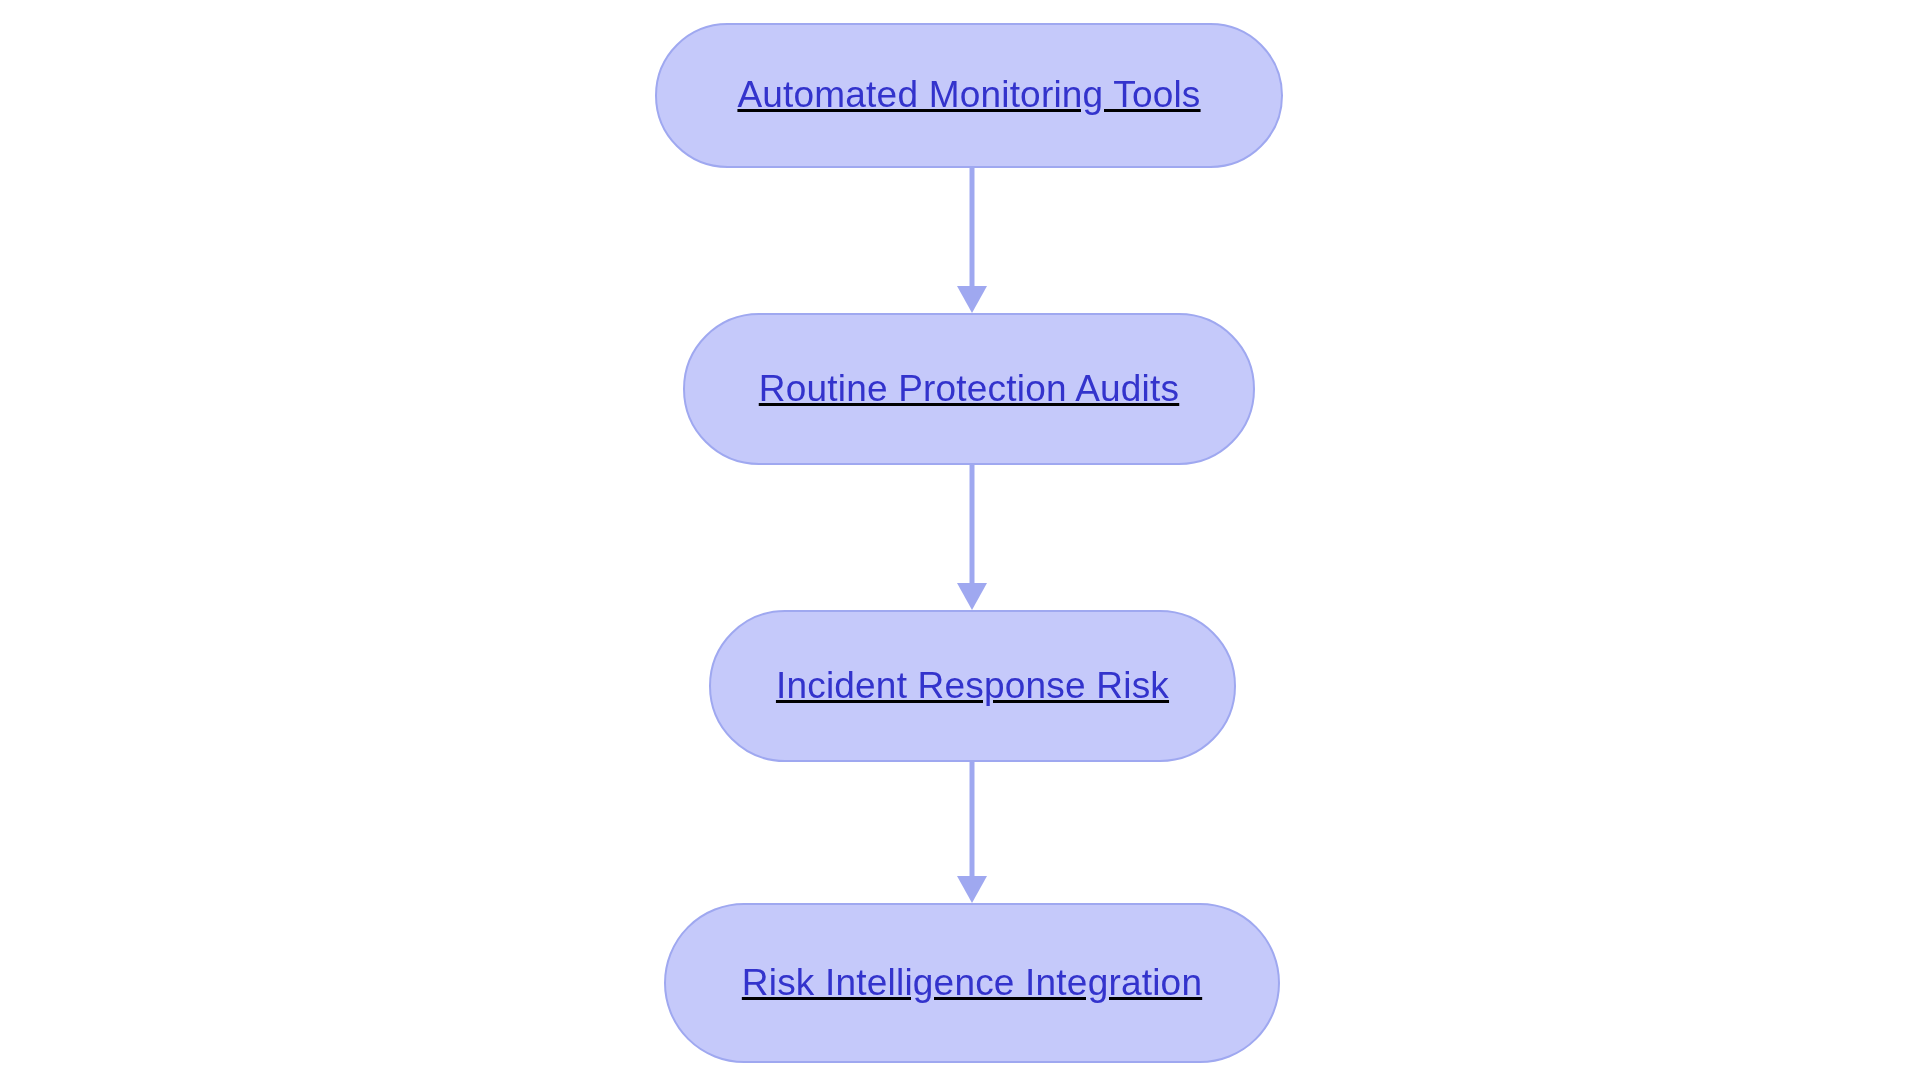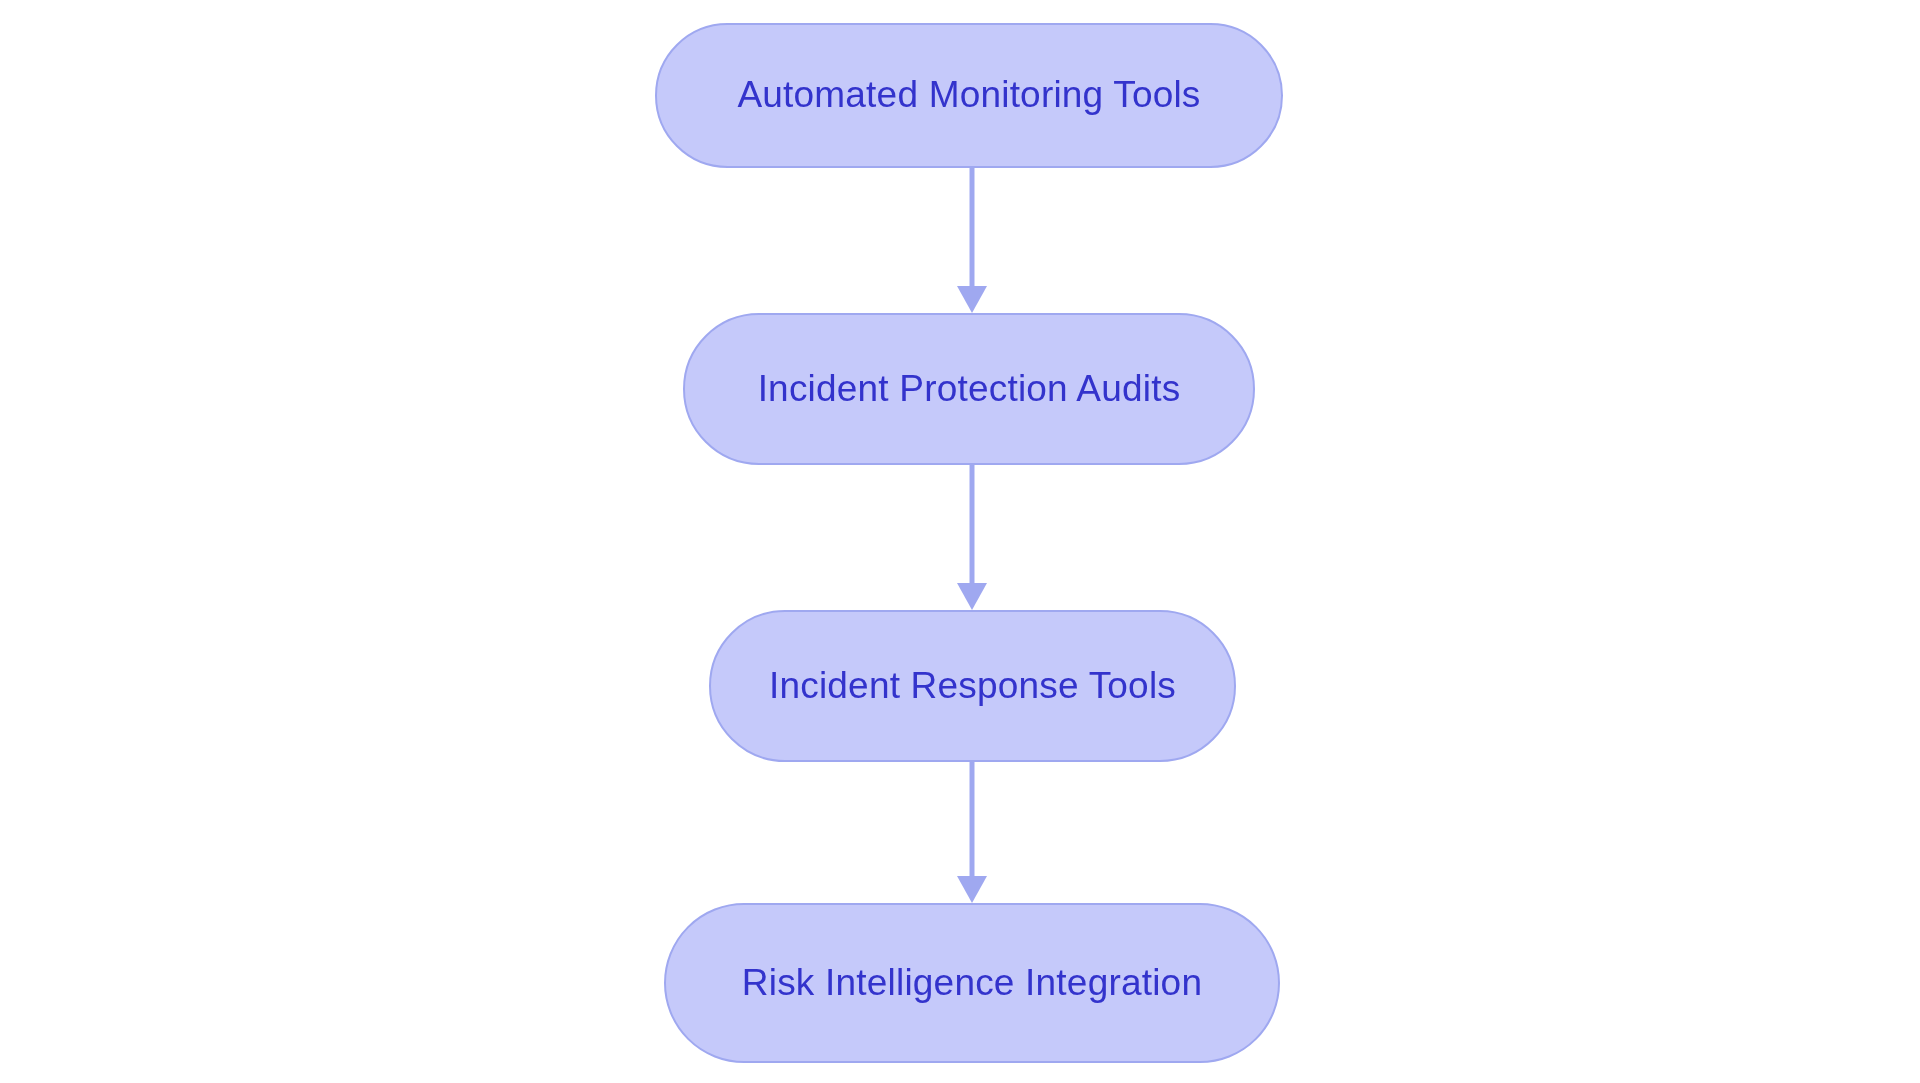--- a/index.html
+++ b/index.html
@@ -33,20 +33,21 @@
   .flow-node {
     position: absolute;
     box-sizing: border-box;
     background: #c5c9fa;
     border: 2px solid #9fa8f0;
     border-radius: 999px;
     display: flex;
     align-items: center;
     justify-content: center;
     text-align: center;
+    text-decoration: underline;
   }
 
   .flow-node .node-label {
     color: #3333cc;
     font-family: "Liberation Sans", sans-serif;
     font-size: 37px;
     font-weight: 400;
     letter-spacing: 0.2px;
     line-height: 1.1;
     white-space: nowrap;
@@ -79,24 +80,24 @@
       <line x1="972" y1="762" x2="972" y2="878" stroke="#9fa8f0" stroke-width="5"></line>
       <polygon points="957,876 987,876 972,903" fill="#9fa8f0"></polygon>
     </g>
   </svg>
 
   <div class="flow-node" id="node-0">
     <span class="node-label">Automated Monitoring Tools</span>
   </div>
 
   <div class="flow-node" id="node-1">
-    <span class="node-label">Incident Protection Audits</span>
+    <span class="node-label">Routine Protection Audits</span>
   </div>
 
   <div class="flow-node" id="node-2">
-    <span class="node-label">Incident Response Tools</span>
+    <span class="node-label">Incident Response Risk</span>
   </div>
 
   <div class="flow-node" id="node-3">
     <span class="node-label">Risk Intelligence Integration</span>
   </div>
 
 </div>
 
 </body></html>

